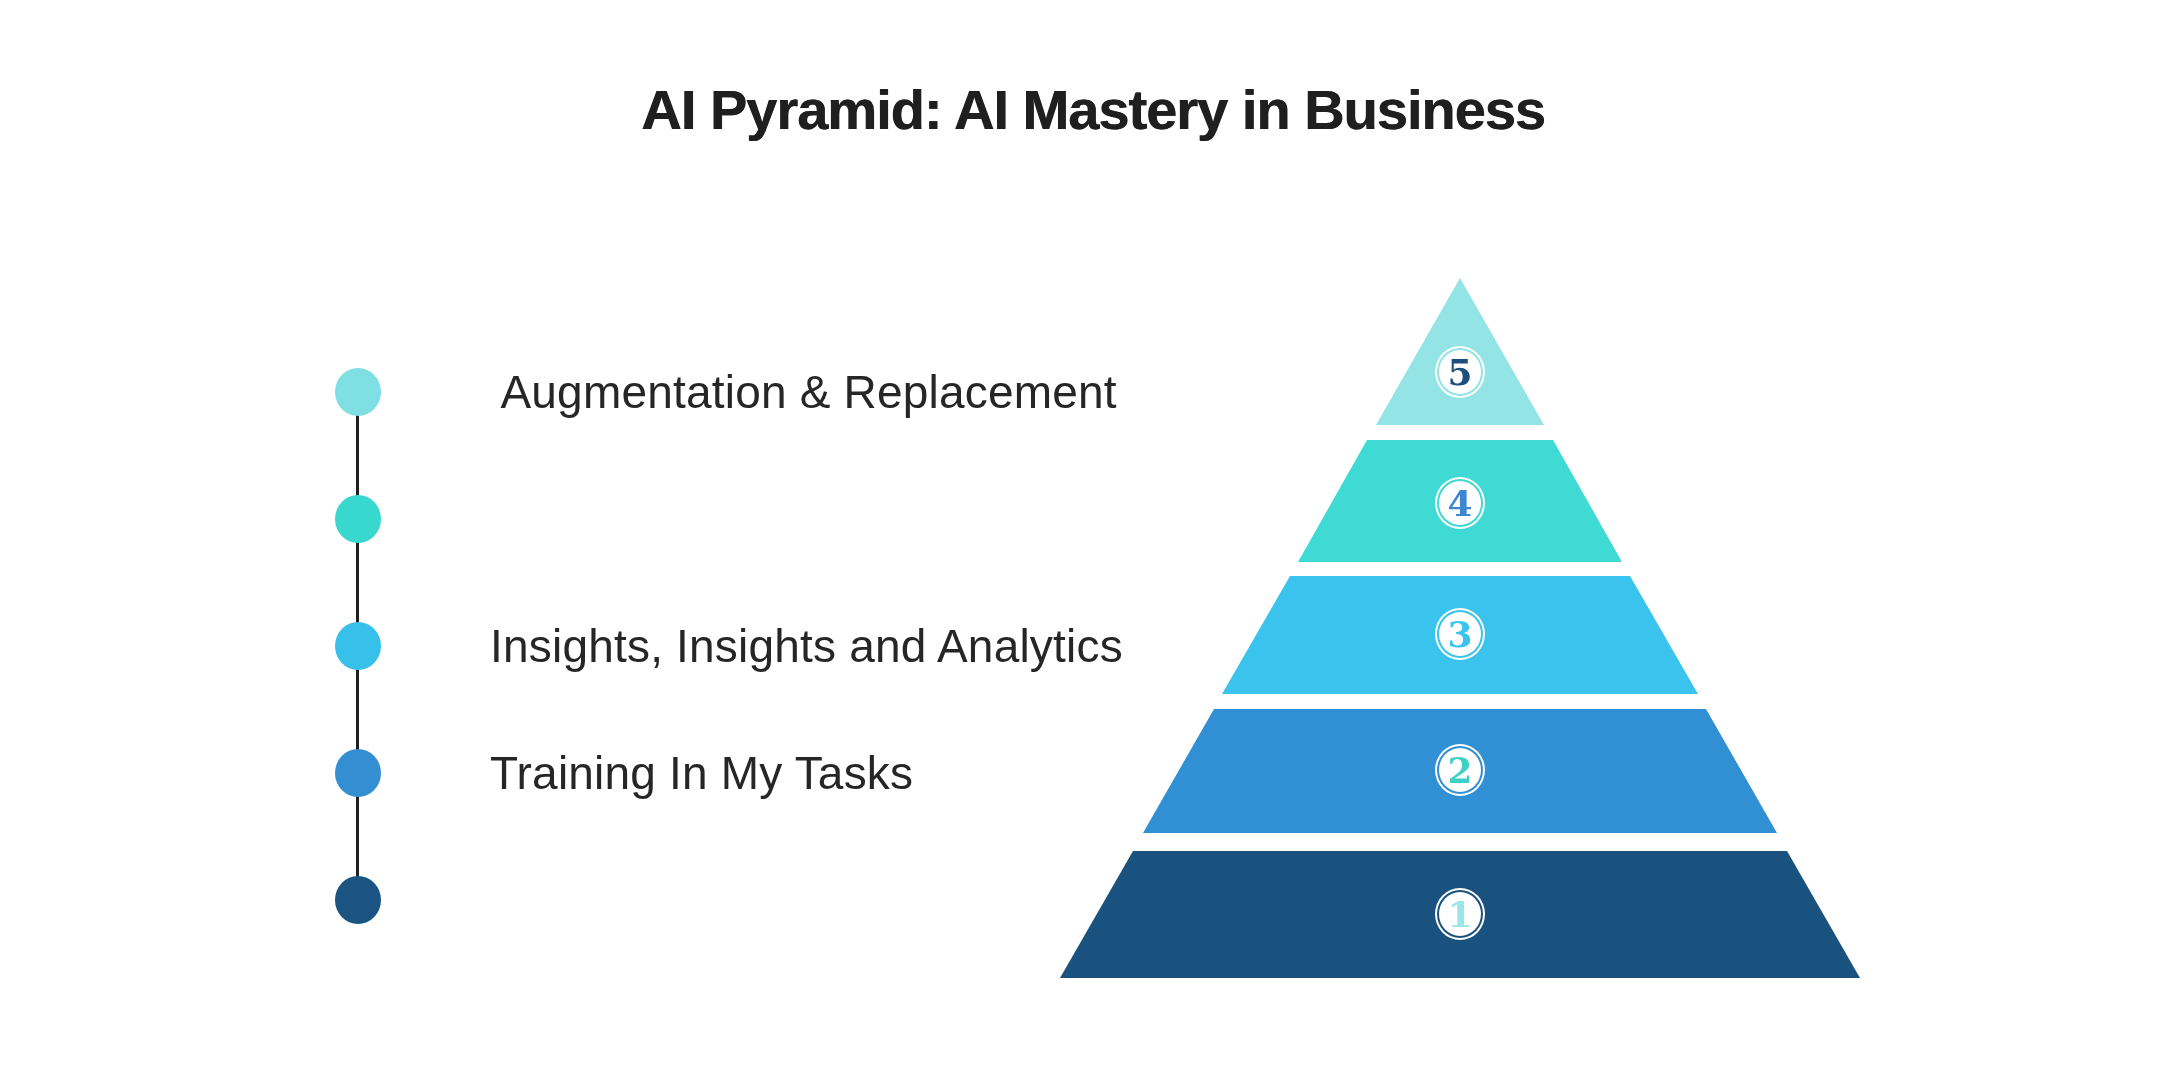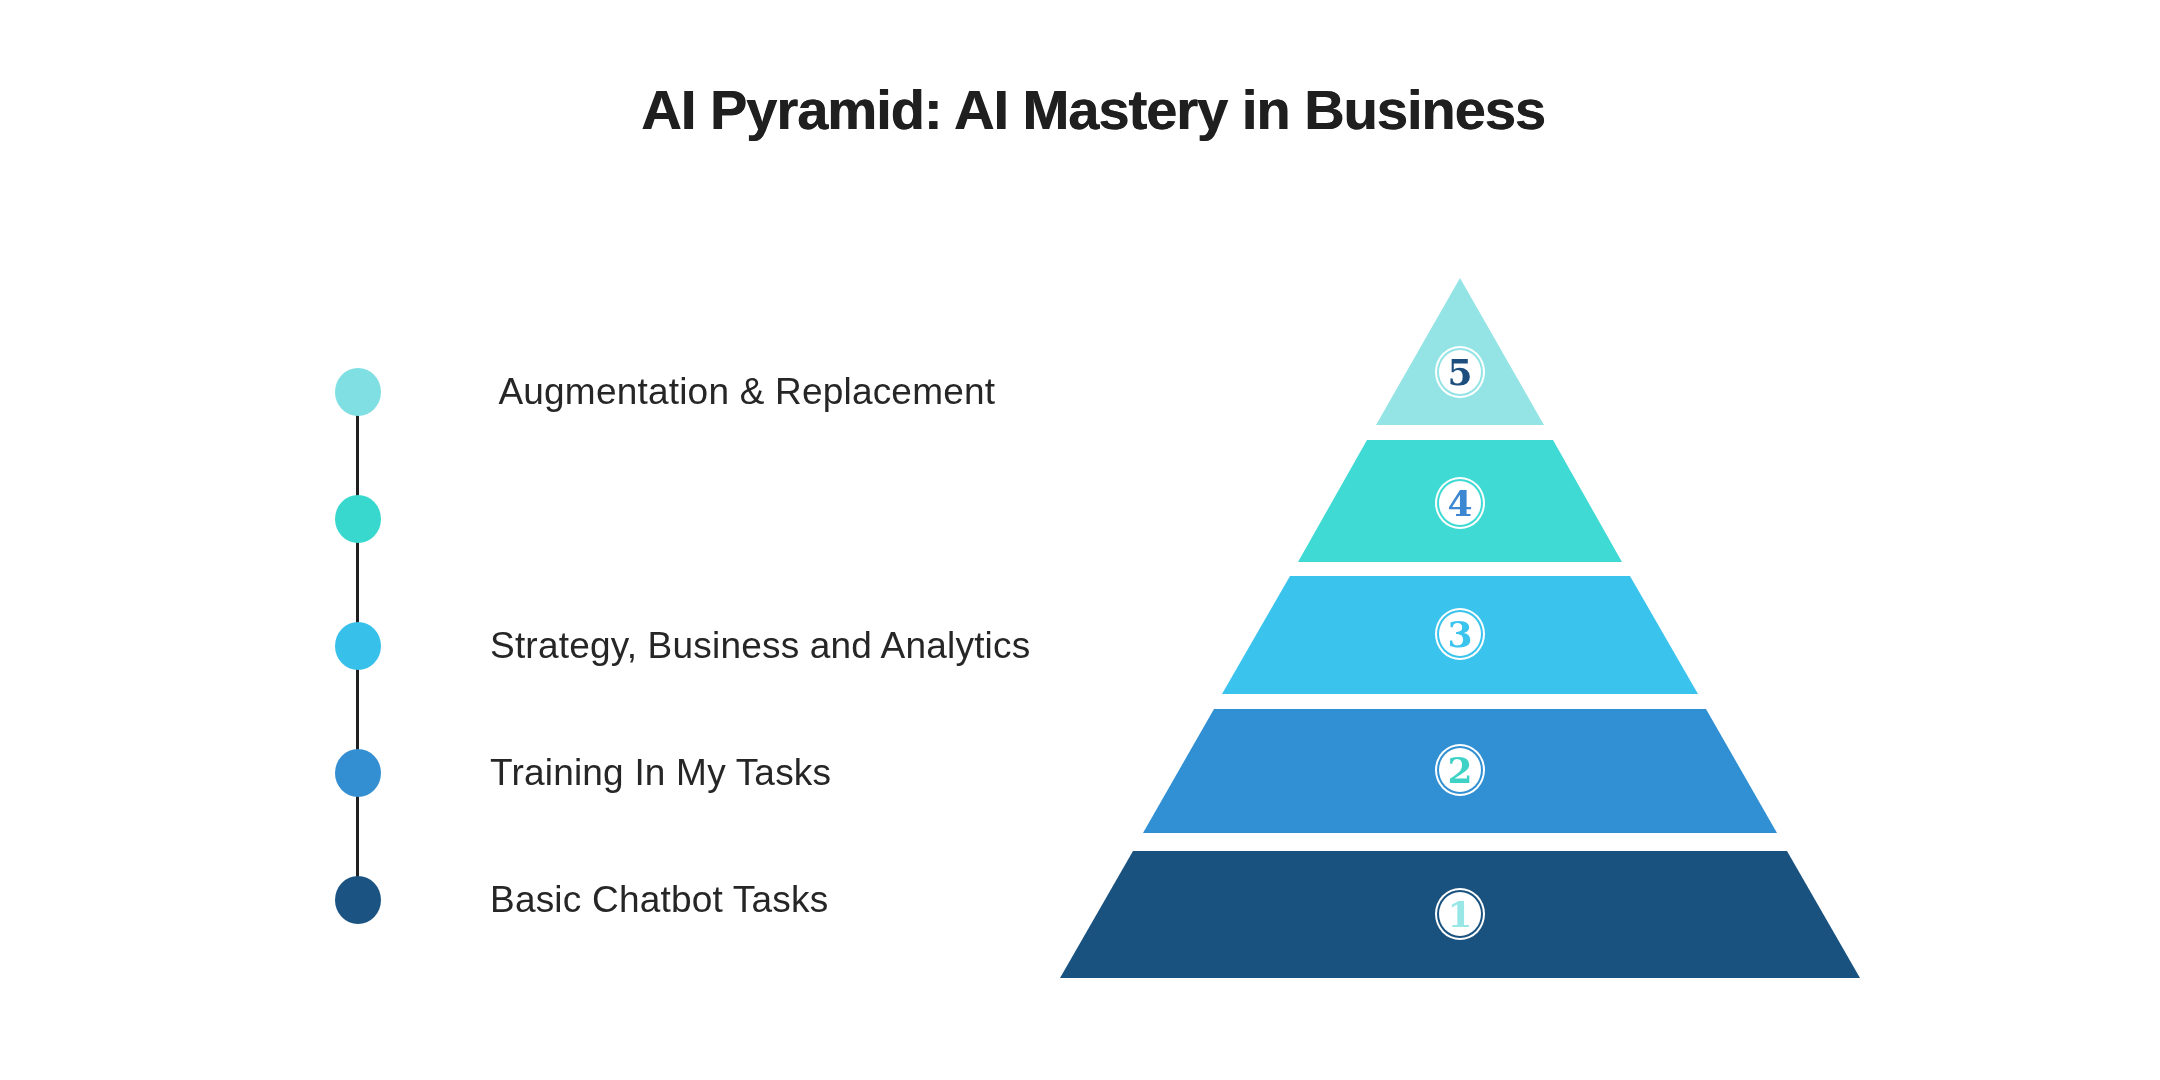--- a/index.html
+++ b/index.html
@@ -23,21 +23,21 @@
   }
   .tl-row {
     position:absolute; left:322px; height:48px;
     display:flex; align-items:center;
   }
   .tl-dot {
     width:46px; height:48px; border-radius:50%;
     flex:0 0 auto; position:relative; z-index:2;
   }
   .tl-label {
-    margin-left:109px; font-size:37px; color:#262626;
+    margin-left:109px; font-size:46px; color:#262626;
     white-space:pre; letter-spacing:0.2px;
   }
 
   
   .pyramid { position:absolute; left:1047px; top:278px; width:800px; height:700px; }
   .pyr-level { position:absolute; left:0; top:0; width:800px; height:700px; }
   .lvl0 { clip-path:polygon(400px 0px, 316px 147px, 484px 147px); }
   .lvl1 { clip-path:polygon(307px 162px, 493px 162px, 562px 284px, 238px 284px); }
   .lvl2 { clip-path:polygon(230px 298px, 570px 298px, 638px 416px, 162px 416px); }
   .lvl3 { clip-path:polygon(154px 431px, 646px 431px, 717px 555px, 83px 555px); }
@@ -68,29 +68,28 @@
   <div id="timeline">
       <div class="tl-row" style="top: 368px;">
     <span class="tl-dot" style="background: rgb(127, 223, 226);"></span>
     <span class="tl-label" style="color: rgb(38, 38, 38);"> Augmentation &amp; Replacement</span>
   </div>
       <div class="tl-row" style="top: 495px;">
     <span class="tl-dot" style="background: rgb(56, 216, 207);"></span>
   </div>
       <div class="tl-row" style="top: 622px;">
     <span class="tl-dot" style="background: rgb(55, 192, 234);"></span>
-    <span class="tl-label" style="color: rgb(38, 38, 38);">Strategy, Business and Analytics</span>
+    <span class="tl-label" style="color: rgb(38, 38, 38);">Insights, Insights and Analytics</span>
   </div>
       <div class="tl-row" style="top: 749px;">
     <span class="tl-dot" style="background: rgb(52, 143, 210);"></span>
     <span class="tl-label" style="color: rgb(38, 38, 38);">Training In My Tasks</span>
   </div>
       <div class="tl-row" style="top: 876px;">
     <span class="tl-dot" style="background: rgb(27, 83, 130);"></span>
-    <span class="tl-label" style="color: rgb(38, 38, 38);">Basic Chatbot Tasks</span>
   </div>
     </div>
 
   <div class="pyramid" id="pyramid">
       <div class="pyr-level lvl0" style="background: rgb(148, 228, 230);"></div>
       <div class="pyr-badge bdg0" style="background: rgb(255, 255, 255); outline-color: rgb(255, 255, 255);">
     <span style="color: rgb(29, 78, 126);">5</span>
   </div>
       <div class="pyr-level lvl1" style="background: rgb(62, 218, 211);"></div>
       <div class="pyr-badge bdg1" style="background: rgb(255, 255, 255); outline-color: rgb(255, 255, 255);">

